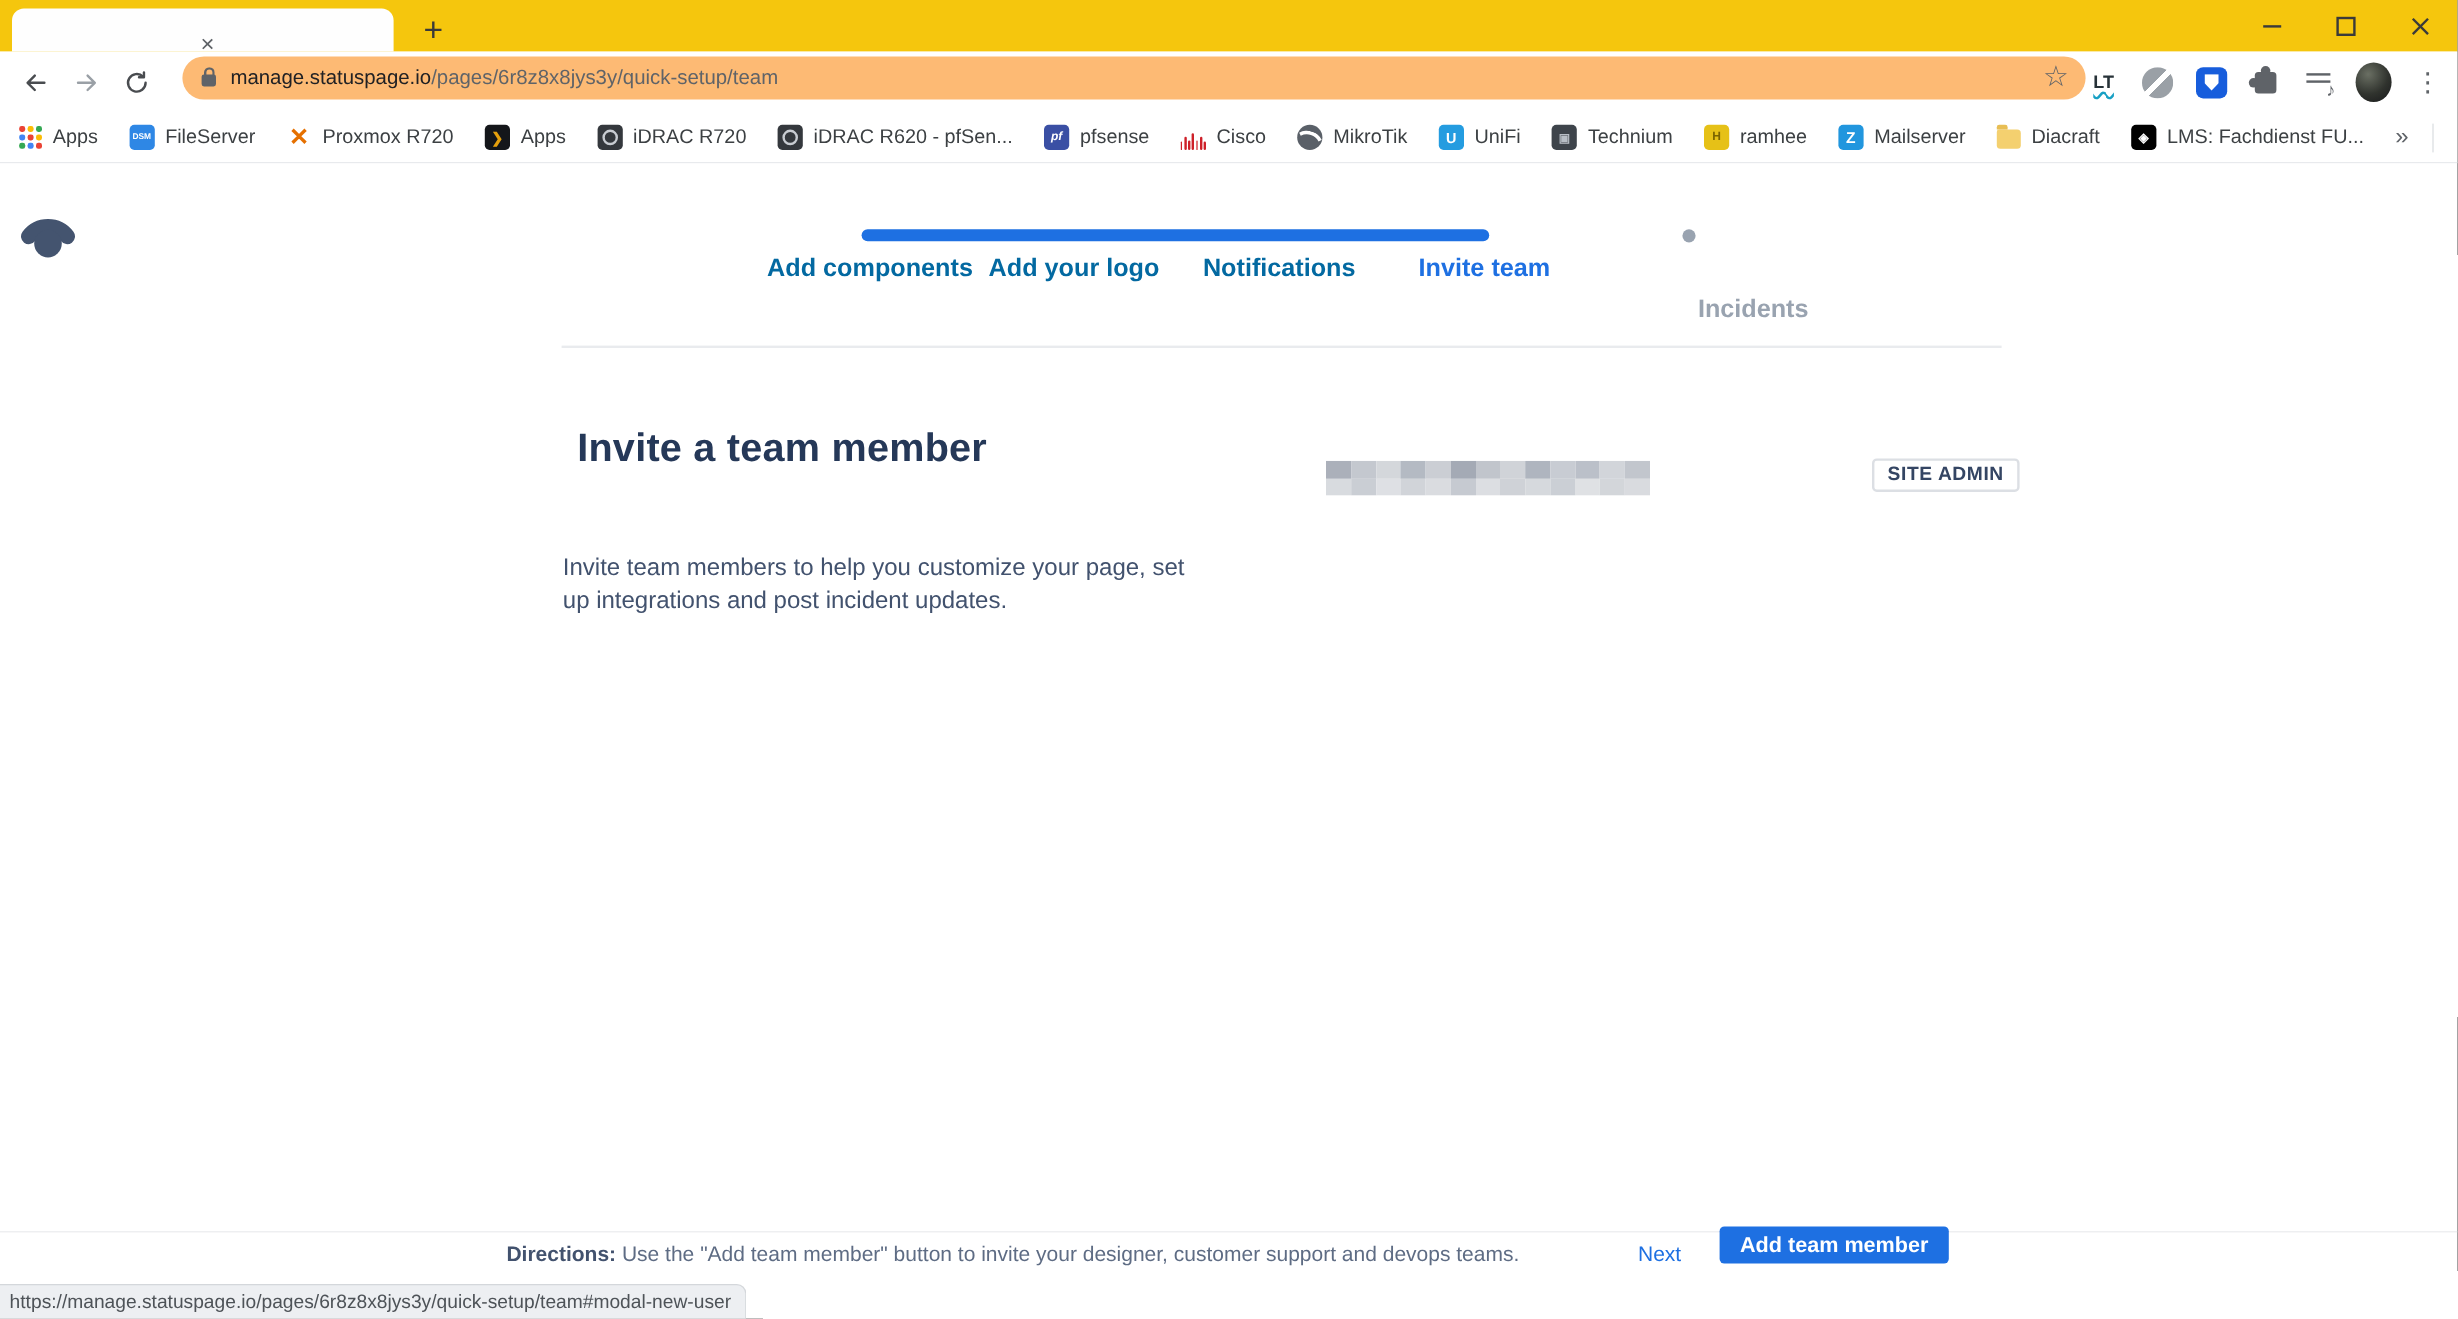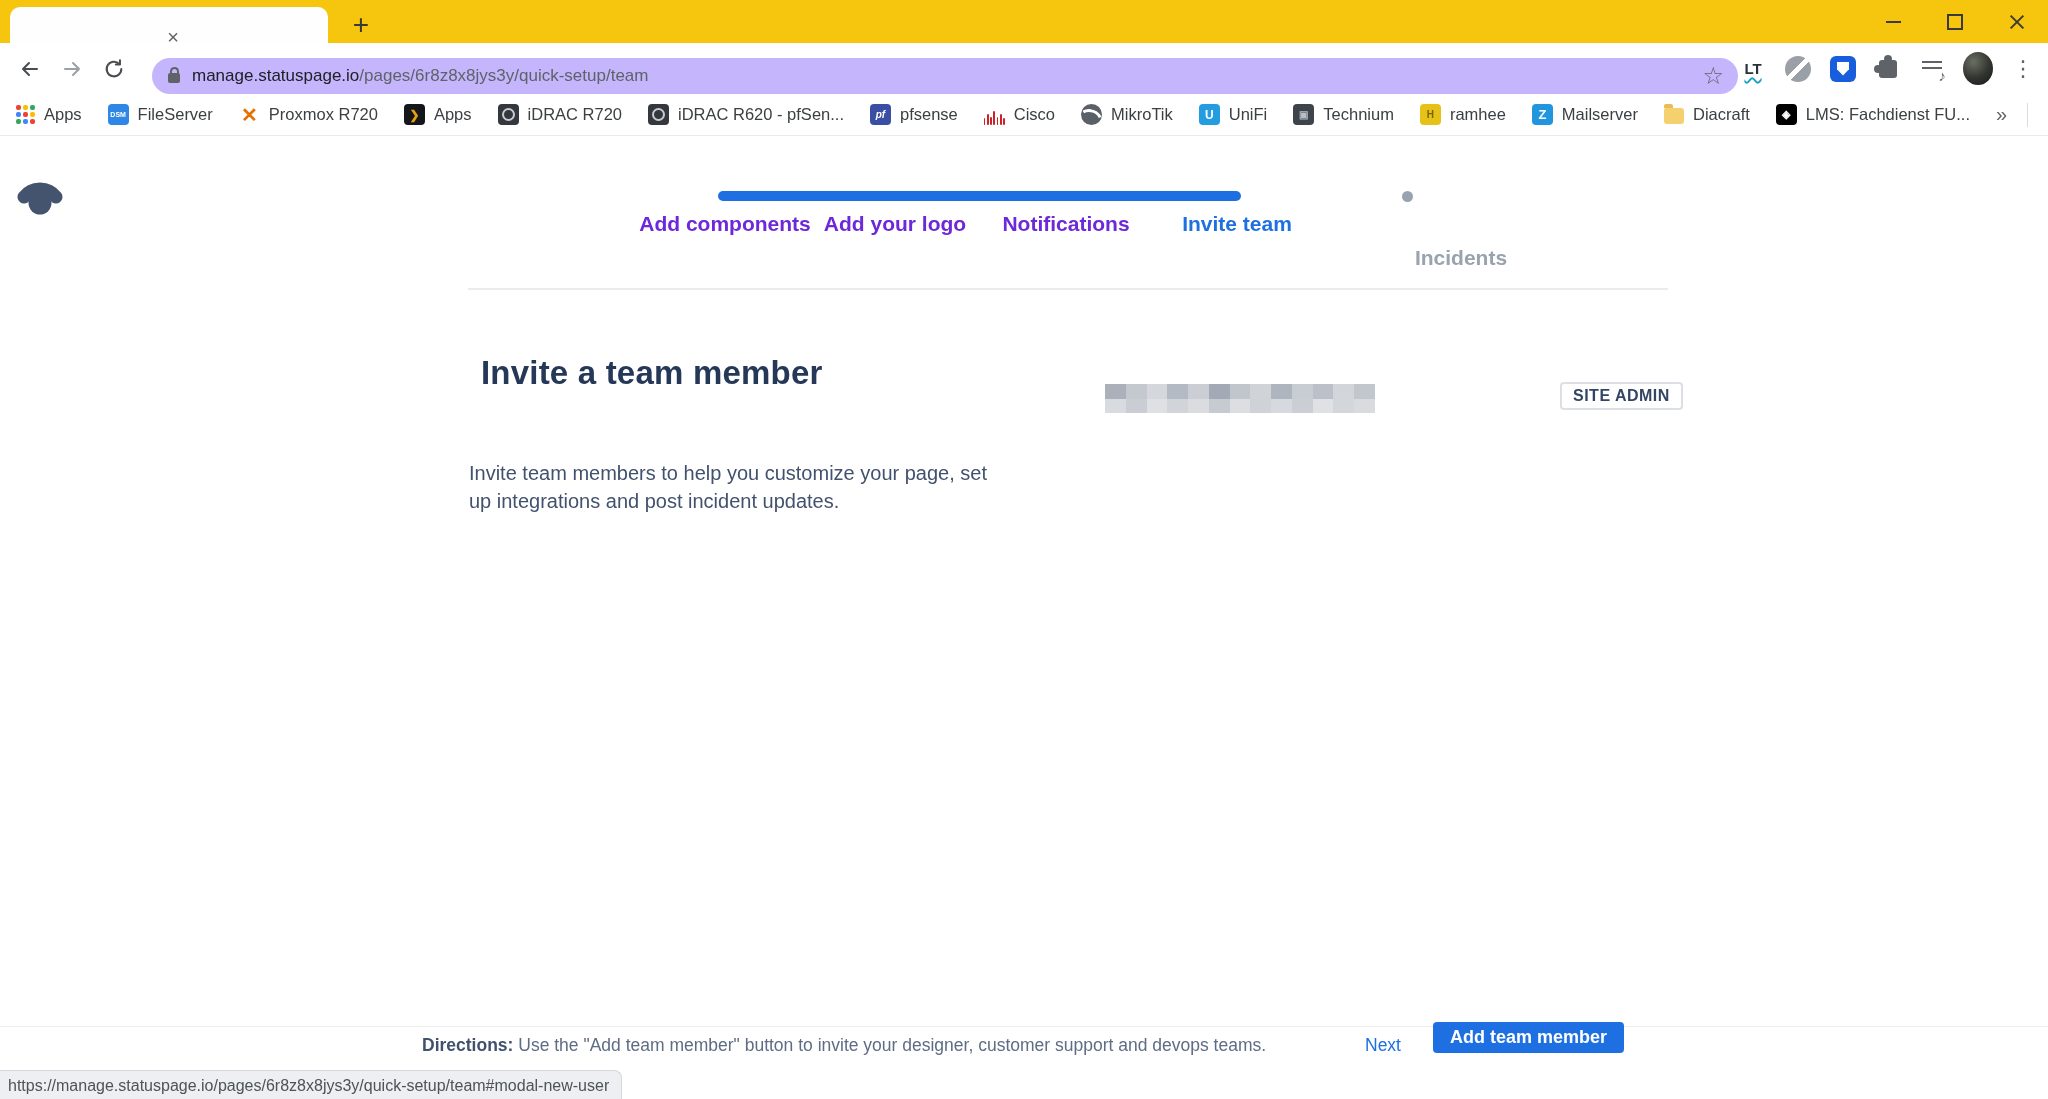--- a/index.html
+++ b/index.html
@@ -21,21 +21,21 @@
   .glyph-min{width:15px;height:2px;background:#3A3A3A;}
   .glyph-restore{width:12px;height:12px;border:2px solid #3A3A3A;position:relative;background:#F5C60D;}
   .glyph-restore:before{content:"";position:absolute;left:2px;top:-6px;width:12px;height:12px;border:2px solid #3A3A3A;z-index:-1;}
   .glyph-close{position:relative;width:18px;height:18px;}
   .glyph-close:before,.glyph-close:after{content:"";position:absolute;left:0;top:8px;width:18px;height:2px;background:#3A3A3A;}
   .glyph-close:before{transform:rotate(45deg);} .glyph-close:after{transform:rotate(-45deg);}
 
   
   .toolbar{left:0;top:43px;width:2048px;height:51px;background:#fff;}
   .nav-ico{position:absolute;top:0;height:51px;width:40px;display:flex;align-items:center;justify-content:center;cursor:pointer;}
-  .omnibox{left:152px;top:15px;width:1586px;height:36px;background:#c4b5fd;border-radius:18px;
+  .omnibox{left:152px;top:4px;width:1586px;height:36px;background:#fdba74;border-radius:18px;
            display:flex;align-items:center;padding:0 14px 0 16px;box-sizing:border-box;gap:12px;position:absolute;justify-content:flex-end;}
   .url{font-size:17px;white-space:nowrap;overflow:hidden;}
   .url .host{color:#202124;} .url .path{color:#5F6368;}
   .lock{width:12px;height:10px;background:#5F6368;border-radius:2px;position:relative;margin-top:4px;}
   .lock:before{content:"";position:absolute;left:1.5px;top:-6px;width:5px;height:6px;border:2px solid #5F6368;border-bottom:none;border-radius:5px 5px 0 0;}
   .star{margin-left:auto;color:#5F6368;font-size:24px;line-height:1;cursor:pointer;}
   .ext-row{position:absolute;right:10px;top:0;height:51px;display:flex;align-items:center;gap:15px;}
   .ext{width:30px;height:30px;display:flex;align-items:center;justify-content:center;cursor:pointer;}
   .lt{font-size:15px;font-weight:700;color:#273238;text-decoration:underline wavy #18A0C4 2px;text-underline-offset:3px;}
   .globe-ext{width:26px;height:26px;border-radius:50%;background:#9AA0A6;
@@ -73,21 +73,21 @@
   .ico-folder:before{content:"";position:absolute;left:0;top:-4px;width:9px;height:4px;background:#E8BE54;border-radius:2px 2px 0 0;}
   .ico-list{border:2px solid #5F6368;border-radius:3px;position:relative;background:#fff;}
   .ico-list i{position:absolute;left:3px;top:3px;width:11px;height:2px;background:#5F6368;box-shadow:0 4px 0 #5F6368,0 8px 0 #5F6368;}
   .bm-chev{color:#5F6368;font-size:20px;cursor:pointer;}
 
   
   .sp-logo{left:16px;top:170px;width:48px;height:47px;}
   .progress-bar{left:718px;top:191px;width:523px;height:10px;border-radius:5px;background:#1E70E2;}
   .step-dot{left:1402px;top:191px;width:11px;height:11px;border-radius:50%;background:#99A3B0;}
   .step{position:absolute;top:212px;transform:translateX(-50%);font-size:21px;font-weight:700;white-space:nowrap;cursor:pointer;}
-  .step.done{color:#6d28d9;} .step.active{color:#1E70E2;} .step.todo{color:#99A3B0;}
+  .step.done{color:#0369a1;} .step.active{color:#1E70E2;} .step.todo{color:#99A3B0;}
   .step:nth-of-type(1){left:725px;} .step:nth-of-type(2){left:895px;} .step:nth-of-type(3){left:1066px;}
   .step:nth-of-type(4){left:1237px;} .step:nth-of-type(5){left:1461px;margin-top:34px;}
   .divider1{left:468px;top:288px;width:1200px;height:2px;background:#E9EBEE;}
   .heading{left:469px;top:342px;font-size:33px;font-weight:700;color:#253858;letter-spacing:.2px;}
   .para{color:#42526E;font-size:20px;line-height:28px;}
   .p1{left:469px;top:421px;}
   .p2{left:469px;top:459px;width:538px;}
   .blur-email{left:1105px;top:384px;width:270px;height:29px;display:flex;flex-wrap:wrap;overflow:hidden;}
   .blur-email i{display:block;height:50%;flex:0 0 7.6923%;}
   .badge{left:1560px;top:382px;border:2px solid #DCDFE4;border-radius:4px;padding:3px 11px;

